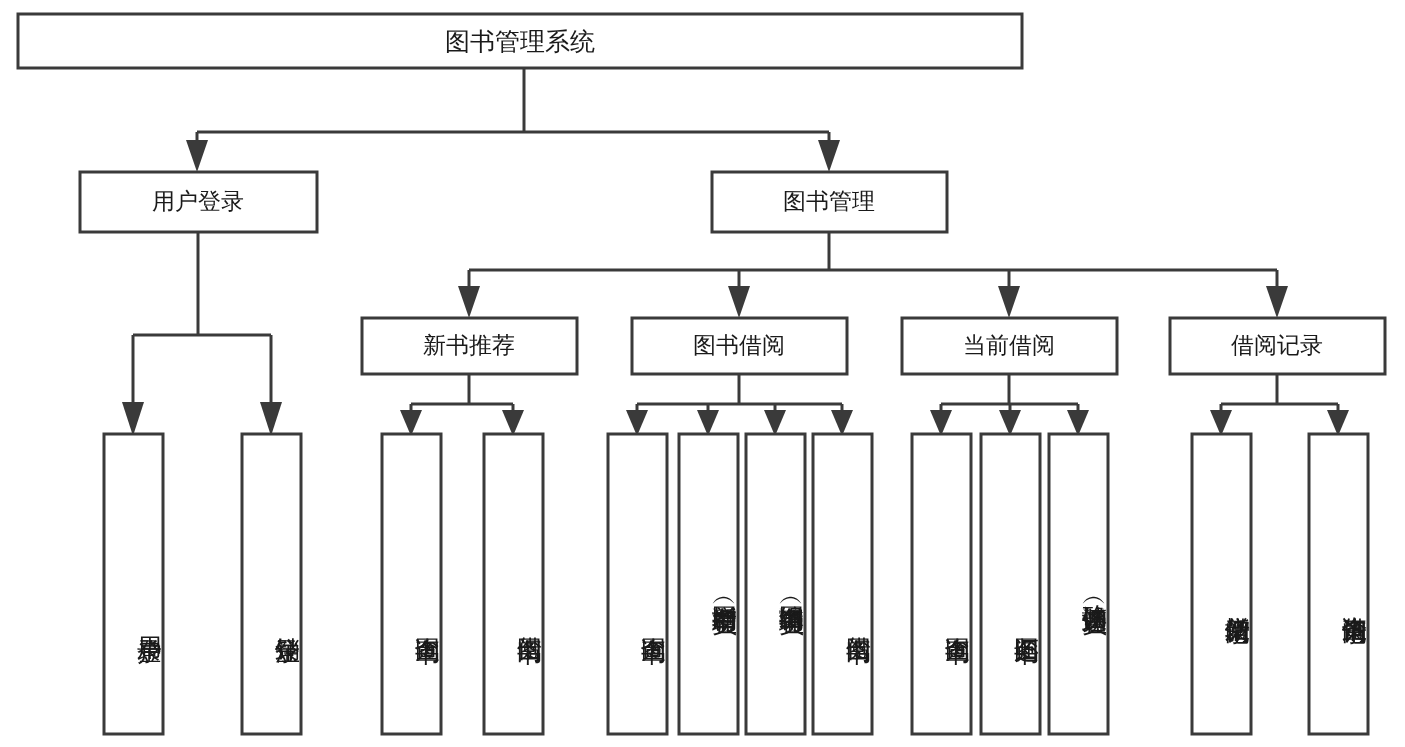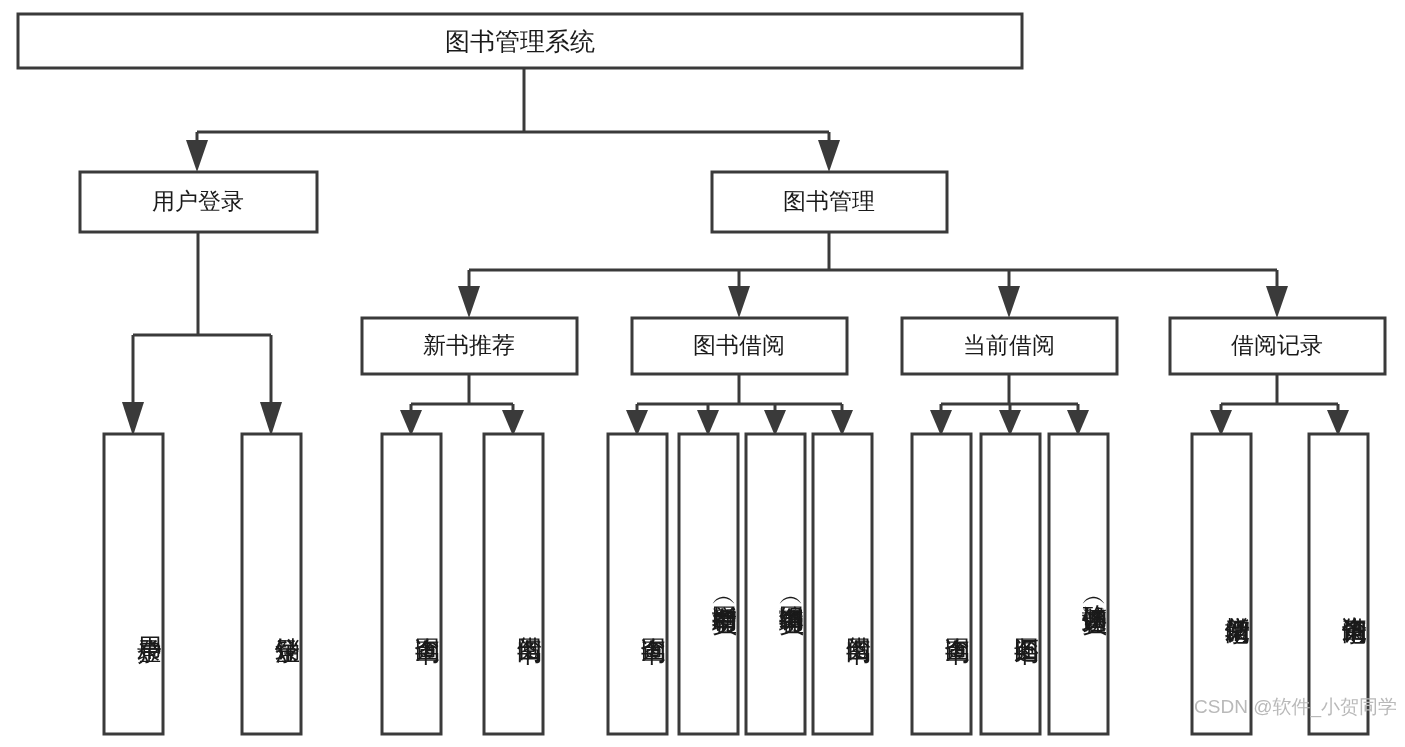--- a/index.html
+++ b/index.html
@@ -199,14 +199,13 @@
   <div class="vlabel" style="left:746px; top:444px; width:59px; height:290px;">编辑图书（管理员）</div>
   <div class="vlabel" style="left:813px; top:504px; width:59px; height:230px;">借阅图书</div>
 
   <div class="vlabel" style="left:912px; top:504px; width:59px; height:230px;">查询图书</div>
   <div class="vlabel" style="left:981px; top:504px; width:59px; height:230px;">归还图书</div>
   <div class="vlabel" style="left:1049px; top:444px; width:59px; height:290px;">确认归还（管理员）</div>
 
   <div class="vlabel" style="left:1192px; top:464px; width:59px; height:270px;">新增借阅记录</div>
   <div class="vlabel" style="left:1309px; top:464px; width:59px; height:270px;">查询借阅记录</div>
 
-  <div class="watermark">CSDN @软件_小贺同学</div>
 </div>
 
 </body></html>

